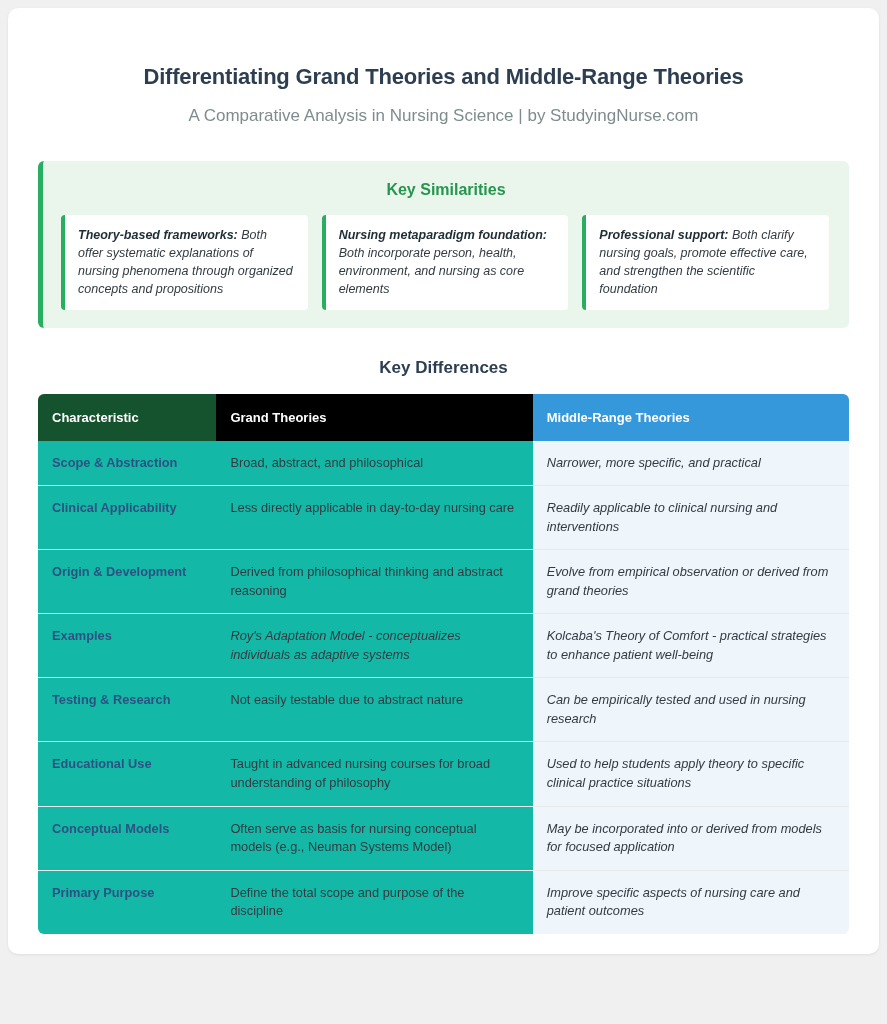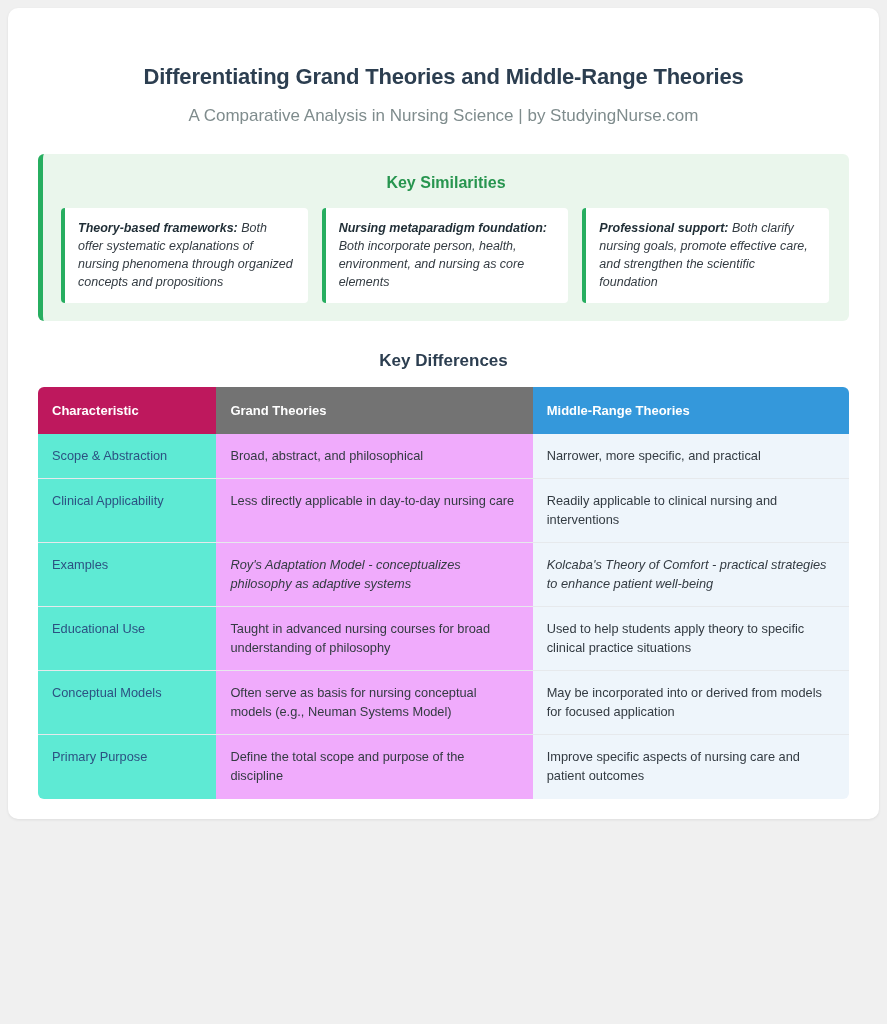--- a/index.html
+++ b/index.html
@@ -31,21 +31,21 @@
   }
   .subtitle {
     text-align: center;
     font-size: 17px;
     color: #7f8c8d;
     margin: 16px 0 0 0;
   }
 
   
   .sim-panel {
-    margin-top: 28px;
+    margin-top: 35px;
     background: #eaf6ec;
     border-left: 5px solid #27ae60;
     border-radius: 6px;
     padding: 16px 18px 18px 18px;
   }
   .sim-heading {
     text-align: center;
     color: #27954f;
     font-weight: bold;
     font-size: 16px;
@@ -84,43 +84,44 @@
     overflow: hidden;
     table-layout: fixed;
   }
   thead th {
     text-align: left;
     font-size: 13px;
     padding: 16px 14px;
     color: #ffffff;
     font-weight: bold;
   }
-  th.col-char { background: #be185d; width: 22%; margin-top: 28px; }
-  th.col-grand { background: #737373; width: 39%; }
+  th.col-char { background: #14532d; width: 22%; margin-top: 28px; }
+  th.col-grand { background: #000000; width: 39%; }
   th.col-mid { background: #3498db; width: 39%; }
 
   tbody td {
     font-size: 12.8px;
     padding: 13px 14px;
     vertical-align: top;
     line-height: 1.45;
     border-bottom: 1px solid #e6e9ec;
   }
   td.c-char {
-    background: #5eead4;
+    background: #14b8a6;
     color: #2c5282;
-    font-weight: normal;
+    font-weight: bold;
   }
   td.c-grand {
-    background: #f0abfc;
+    background: #14b8a6;
     color: #333b42;
   }
   td.c-mid {
     background: #eef5fb;
     color: #333b42;
+    font-style: italic;
   }
   tbody tr:last-child td { border-bottom: none; }
   .italic { font-style: italic; color: #6b7280; }
 </style>
 </head>
 <body>
 
 <div class="page">
   <div class="card">
 
@@ -157,23 +158,33 @@
           <td class="c-char">Scope &amp; Abstraction</td>
           <td class="c-grand">Broad, abstract, and philosophical</td>
           <td class="c-mid">Narrower, more specific, and practical</td>
         </tr>
         <tr>
           <td class="c-char">Clinical Applicability</td>
           <td class="c-grand">Less directly applicable in day-to-day nursing care</td>
           <td class="c-mid">Readily applicable to clinical nursing and interventions</td>
         </tr>
         <tr>
+          <td class="c-char">Origin &amp; Development</td>
+          <td class="c-grand">Derived from philosophical thinking and abstract reasoning</td>
+          <td class="c-mid">Evolve from empirical observation or derived from grand theories</td>
+        </tr>
+        <tr>
           <td class="c-char">Examples</td>
-          <td class="c-grand italic">Roy's Adaptation Model - conceptualizes philosophy as adaptive systems</td>
+          <td class="c-grand italic">Roy's Adaptation Model - conceptualizes individuals as adaptive systems</td>
           <td class="c-mid italic">Kolcaba's Theory of Comfort - practical strategies to enhance patient well-being</td>
+        </tr>
+        <tr>
+          <td class="c-char">Testing &amp; Research</td>
+          <td class="c-grand">Not easily testable due to abstract nature</td>
+          <td class="c-mid">Can be empirically tested and used in nursing research</td>
         </tr>
         <tr>
           <td class="c-char">Educational Use</td>
           <td class="c-grand">Taught in advanced nursing courses for broad understanding of philosophy</td>
           <td class="c-mid">Used to help students apply theory to specific clinical practice situations</td>
         </tr>
         <tr>
           <td class="c-char">Conceptual Models</td>
           <td class="c-grand">Often serve as basis for nursing conceptual models (e.g., Neuman Systems Model)</td>
           <td class="c-mid">May be incorporated into or derived from models for focused application</td>

